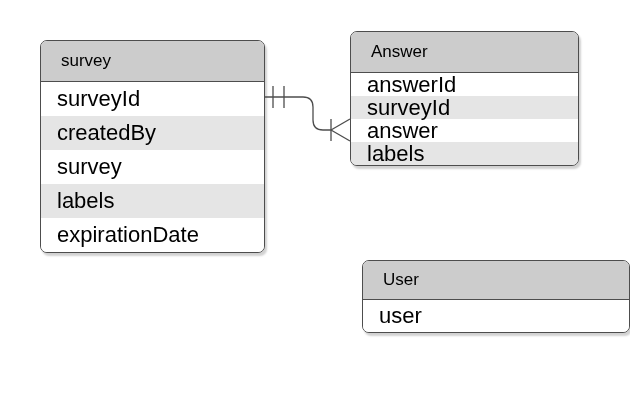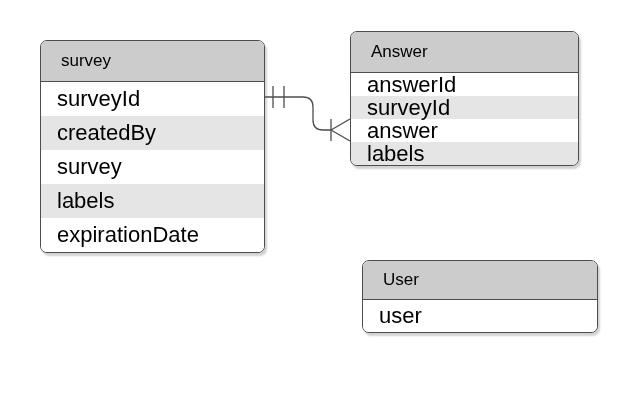--- a/index.html
+++ b/index.html
@@ -46,21 +46,21 @@
   }
   
   #entity-survey { left: 40px; top: 40px; width: 225px; }
   #entity-survey .entity-header { height: 40px; }
   #entity-survey .entity-row { height: 34px; }
   
   #entity-answer { left: 350px; top: 31px; width: 229px; }
   #entity-answer .entity-header { height: 40px; }
   #entity-answer .entity-row { height: 23px; }
   
-  #entity-user { left: 362px; top: 260px; width: 236px; }
+  #entity-user { left: 362px; top: 260px; width: 268px; }
   #entity-user .entity-header { height: 38px; }
   #entity-user .entity-row { height: 32px; }
 
   #connector-layer {
     position: absolute;
     left: 0; top: 0;
     width: 630px;
     height: 410px;
     pointer-events: none;
   }

